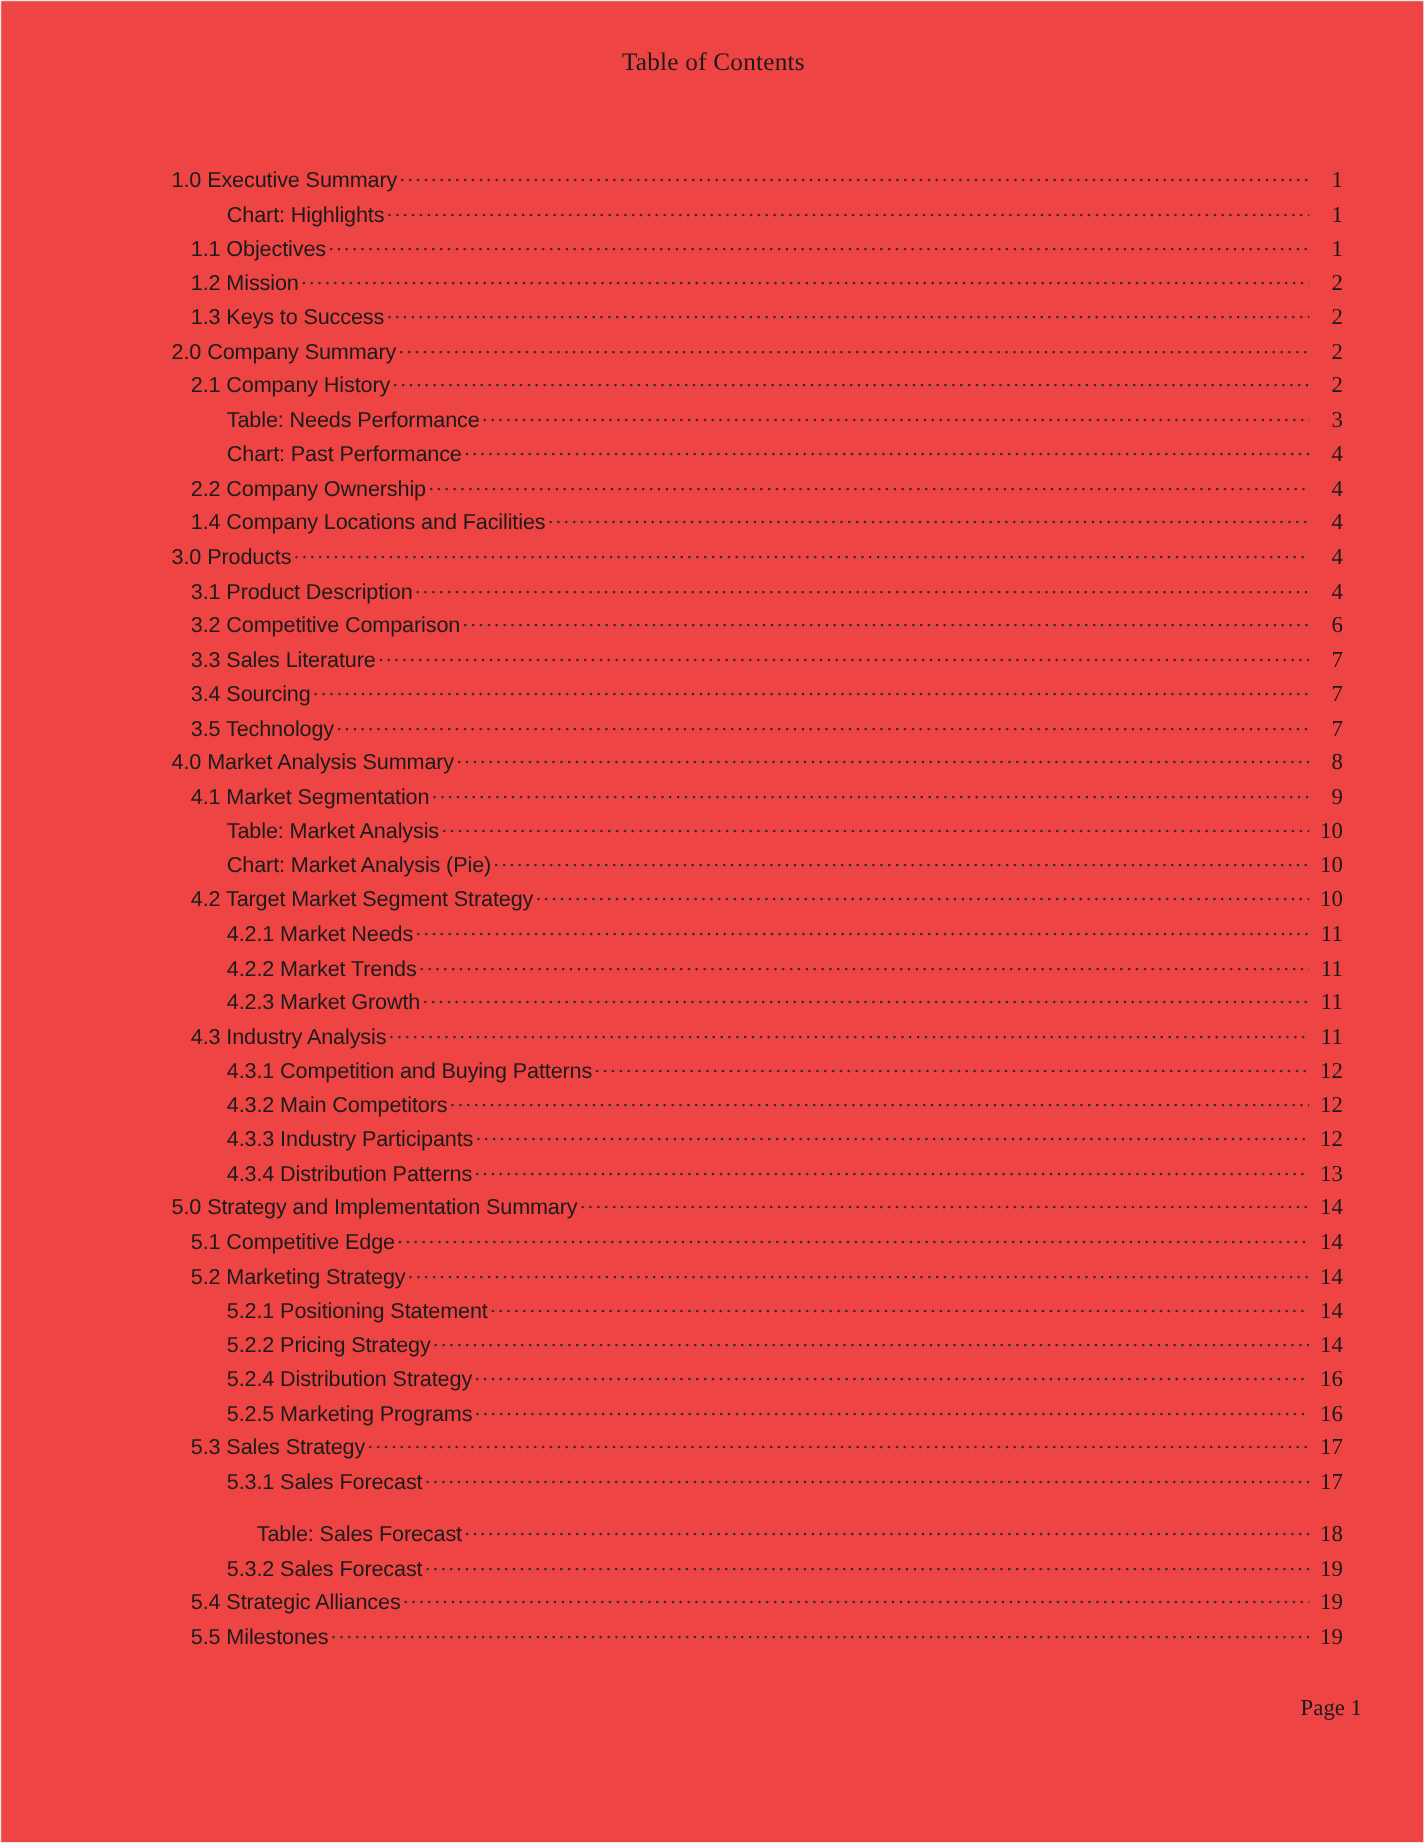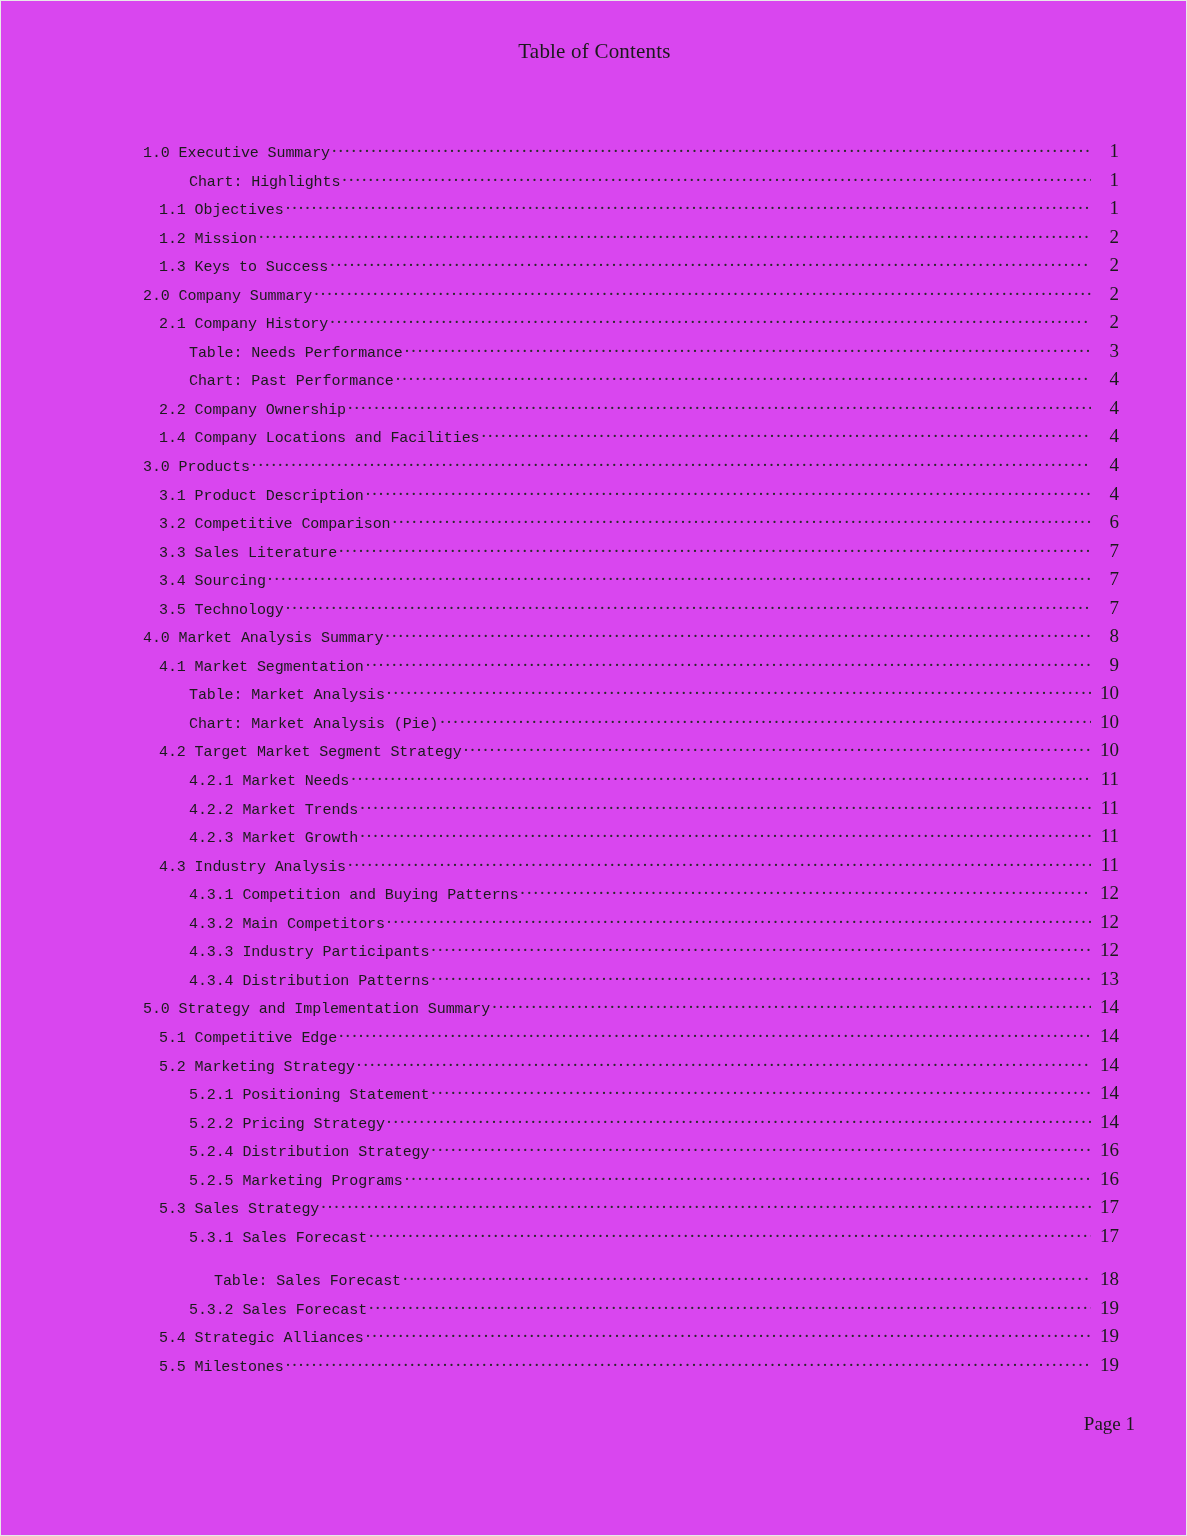--- a/index.html
+++ b/index.html
@@ -4,21 +4,21 @@
 <style>
   html, body {
     margin: 0;
     padding: 0;
     background: #ffffff;
   }
   .page {
     position: relative;
     width: 1187px;
     height: 1536px;
-    background: #d946ef;
+    background: #ef4444;
     box-sizing: border-box;
     border: 1px solid #e8e8e8;
     overflow: hidden;
   }
 
   .doc-title {
     position: absolute;
     top: 38px;
     left: 0;
     width: 1187px;
@@ -37,22 +37,22 @@
   }
 
   .toc-row {
     display: flex;
     align-items: baseline;
     height: 28.55px;
     white-space: nowrap;
   }
 
   .toc-label {
-    font-family: Liberation Mono, monospace;
-    font-size: 15px;
+    font-family: Liberation Sans, sans-serif;
+    font-size: 18px;
     color: #1b1b1b;
     flex: 0 0 auto;
     letter-spacing: -0.1px;
   }
 
   .toc-leader {
     flex: 1 1 auto;
     overflow: hidden;
     margin: 0 2px 0 2px;
     position: relative;

